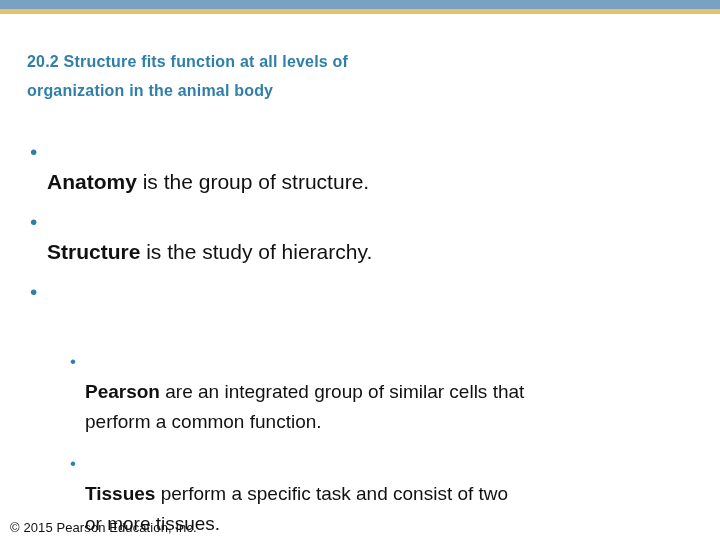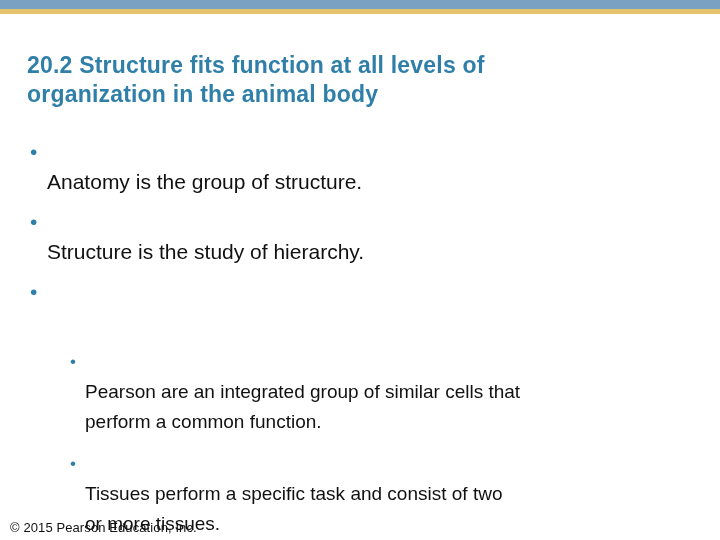--- a/index.html
+++ b/index.html
@@ -22,21 +22,21 @@
   }
   .bar-gold {
     position: absolute; top: 9px; left: 0;
     width: 720px; height: 5px;
     background: #E3C46D;
   }
   .title {
     position: absolute;
     left: 27px; top: 36px;
     width: 650px;
-    font-size: 23px;
+    font-size: 16px;
     font-weight: bold;
     color: #2F7FA9;
     line-height: 29px;
     white-space: pre-line;
     letter-spacing: 0.2px;
   }
   .bullets {
     position: absolute;
     left: 0; top: 137px;
     width: 715px;
@@ -61,21 +61,21 @@
     margin-bottom: 10px;
   }
   .l1 .dot { left: 30px; font-size: 21px; }
   .l2 {
     font-size: 19px;
     line-height: 30px;
     padding-left: 85px;
     margin-bottom: 12px;
   }
   .l2 .dot { left: 70px; font-size: 17px; }
-  .term { font-weight: normal; }
+  .term { font-weight: bold; }
   .footer {
     position: absolute;
     left: 10px; top: 520px;
     font-size: 13px;
     color: #111111;
     letter-spacing: 0.1px;
   }
 </style>
 </head>
 <body>

